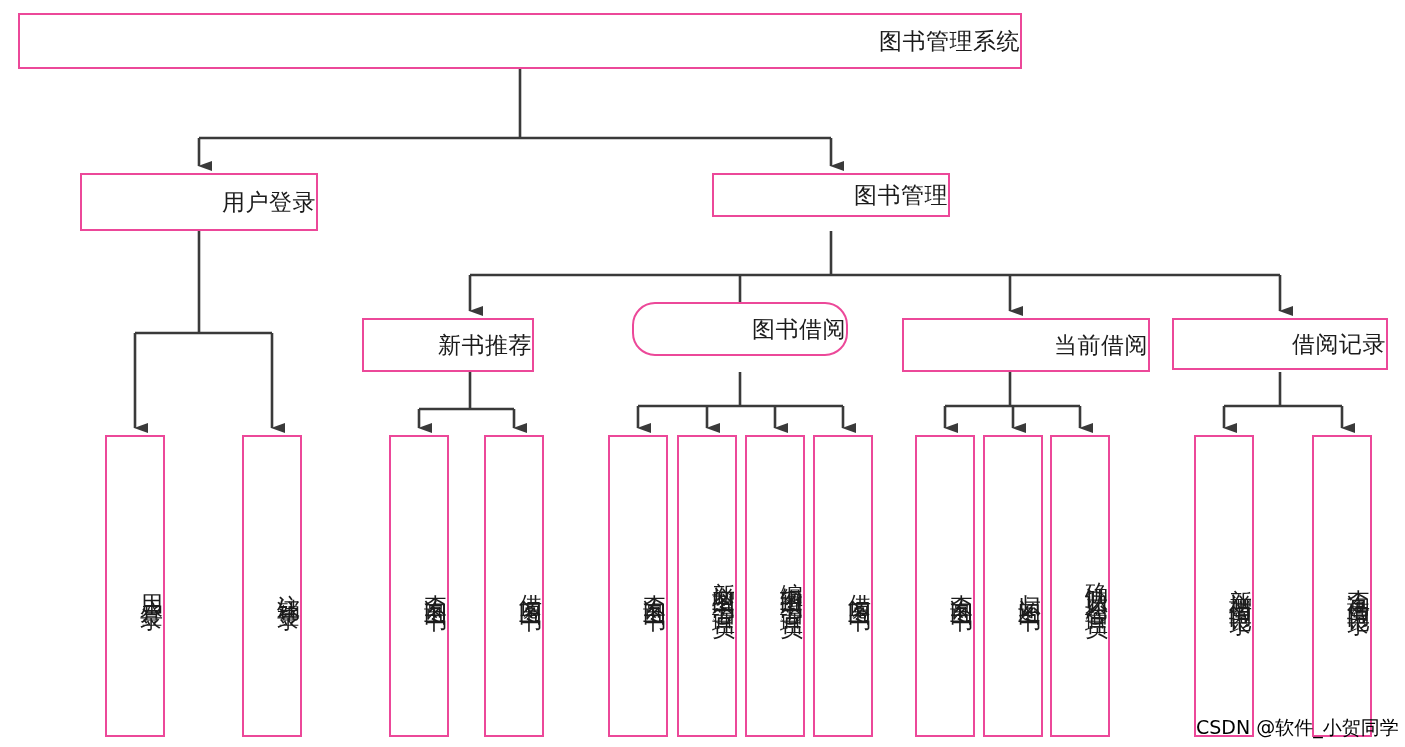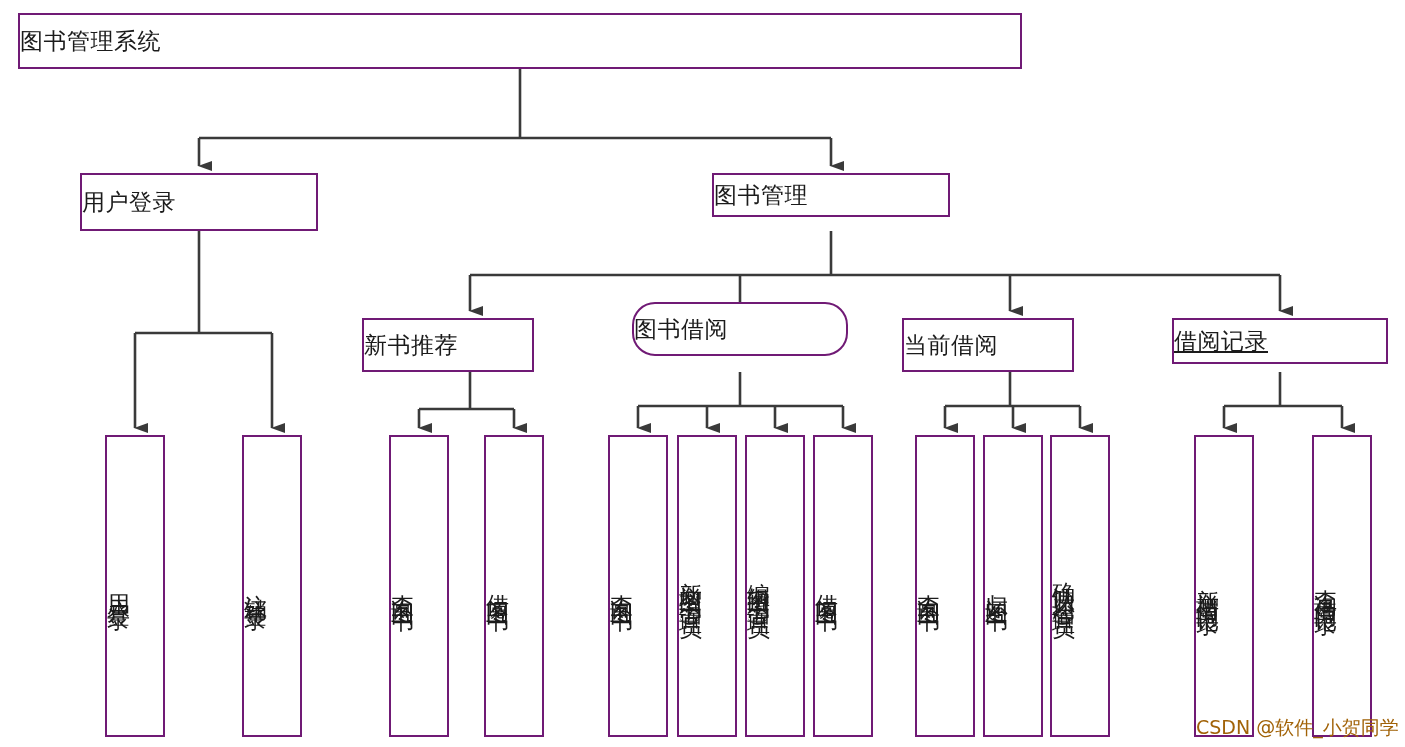--- a/index.html
+++ b/index.html
@@ -21,24 +21,24 @@
     position: absolute;
     left: 0;
     top: 0;
     width: 1405px;
     height: 747px;
   }
   .node {
     position: absolute;
     box-sizing: border-box;
     background: #ffffff;
-    border: 2px solid #701a75;
+    border: 2px solid #ec4899;
     display: flex;
     align-items: center;
-    justify-content: flex-start;
+    justify-content: flex-end;
     color: #1b1b1b;
   }
   .node-h {
     font-size: 23px;
     letter-spacing: 0.5px;
     white-space: nowrap;
   }
   .node-v {
     font-size: 23px;
   }
@@ -46,21 +46,21 @@
     writing-mode: vertical-rl;
     text-orientation: upright;
     letter-spacing: 5px;
     line-height: 1;
     white-space: nowrap;
     text-align: center;
   }
   .watermark {
     position: absolute;
     font-size: 19px;
-    color: #a16207;
+    color: #000000;
     white-space: nowrap;
     font-family: "DejaVu Sans", "Liberation Sans", sans-serif;
   }
 </style>
 </head>
 <body>
 
 <div id="canvas">
 
   <svg id="wires" viewBox="0 0 1405 747" xmlns="http://www.w3.org/2000/svg">
@@ -124,24 +124,24 @@
   <div class="node node-h" style="left:712px; top:173px; width:238px; height:44px;">
     <span>图书管理</span>
   </div>
 
   <div class="node node-h" style="left:362px; top:318px; width:172px; height:54px;">
     <span>新书推荐</span>
   </div>
   <div class="node node-h" style="left:632px; top:302px; width:216px; height:54px;border-radius:23px;">
     <span>图书借阅</span>
   </div>
-  <div class="node node-h" style="left:902px; top:318px; width:172px; height:54px;">
+  <div class="node node-h" style="left:902px; top:318px; width:248px; height:54px;">
     <span>当前借阅</span>
   </div>
-  <div class="node node-h" style="left:1172px; top:318px; width:216px; height:46px;text-decoration:underline;">
+  <div class="node node-h" style="left:1172px; top:318px; width:216px; height:52px;">
     <span>借阅记录</span>
   </div>
 
   <div class="node node-v" style="left:105px; top:435px; width:60px; height:302px;">
     <span class="vtext">用户登录</span>
   </div>
   <div class="node node-v" style="left:242px; top:435px; width:60px; height:302px;">
     <span class="vtext">注销登录</span>
   </div>
 

